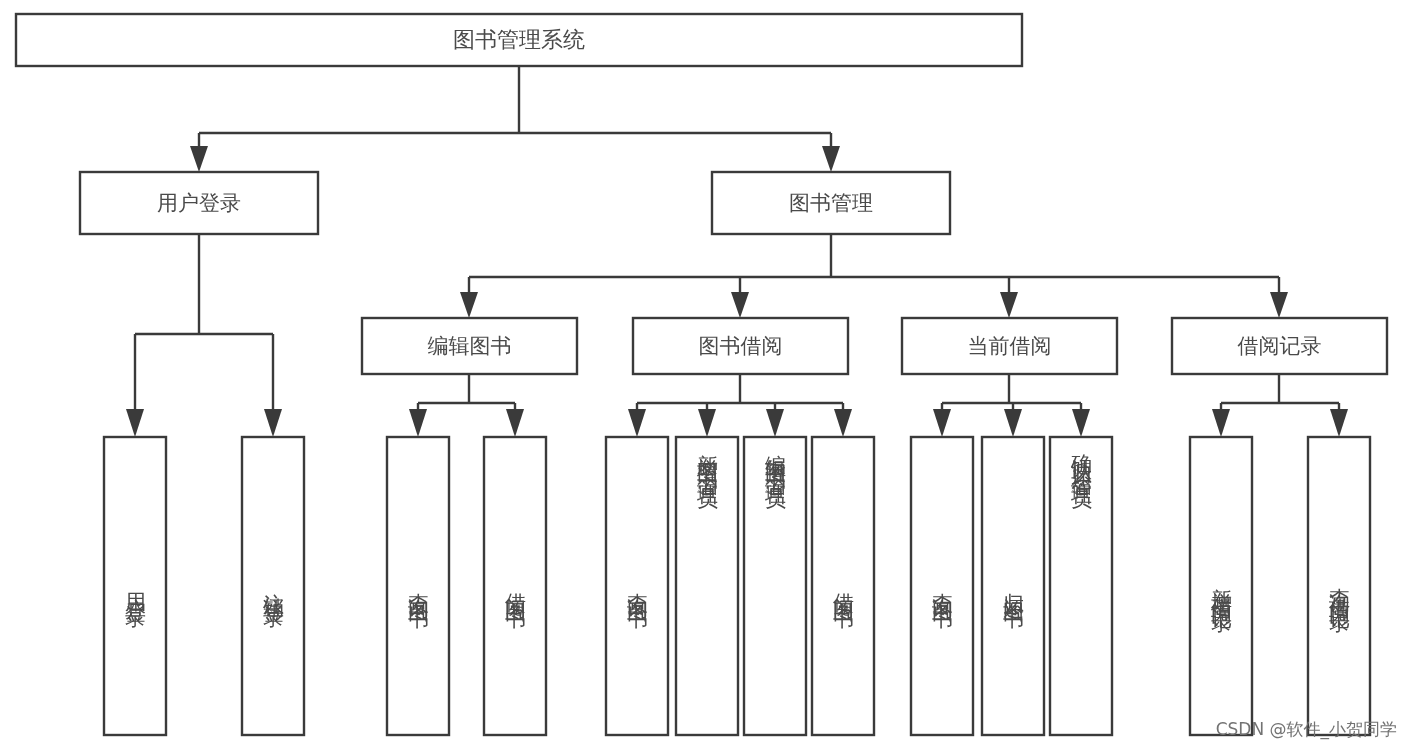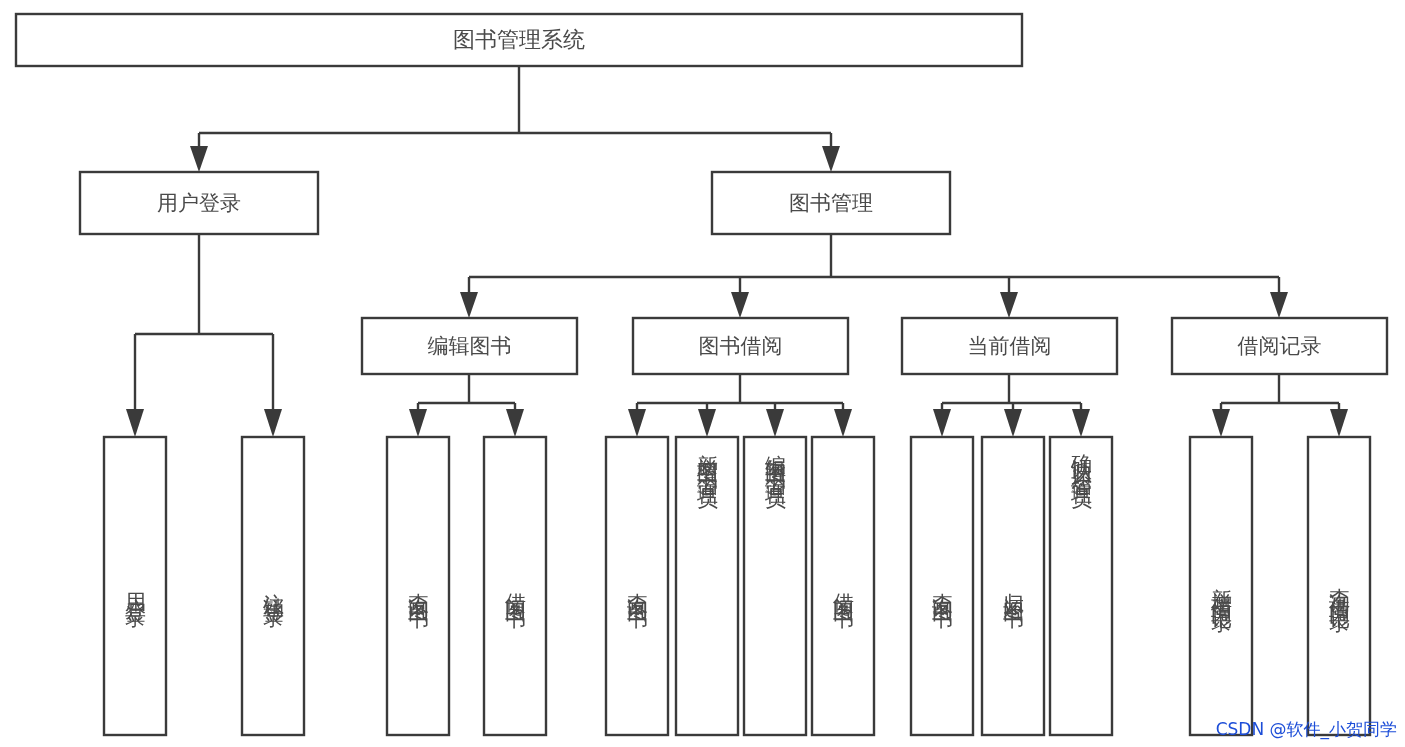--- a/index.html
+++ b/index.html
@@ -69,21 +69,21 @@
   }
   .root-label {
     font-size: 22px;
   }
   #watermark {
     position: absolute;
     right: 8px;
     bottom: 6px;
     font-family: "DejaVu Sans", "Liberation Sans", sans-serif;
     font-size: 17px;
-    color: #1d4ed8;
+    color: #737373;
     white-space: nowrap;
   }
 </style>
 </head>
 <body>
 
 <div id="stage">
 
   <svg id="diagram" viewBox="0 0 1405 747" xmlns="http://www.w3.org/2000/svg">
 

